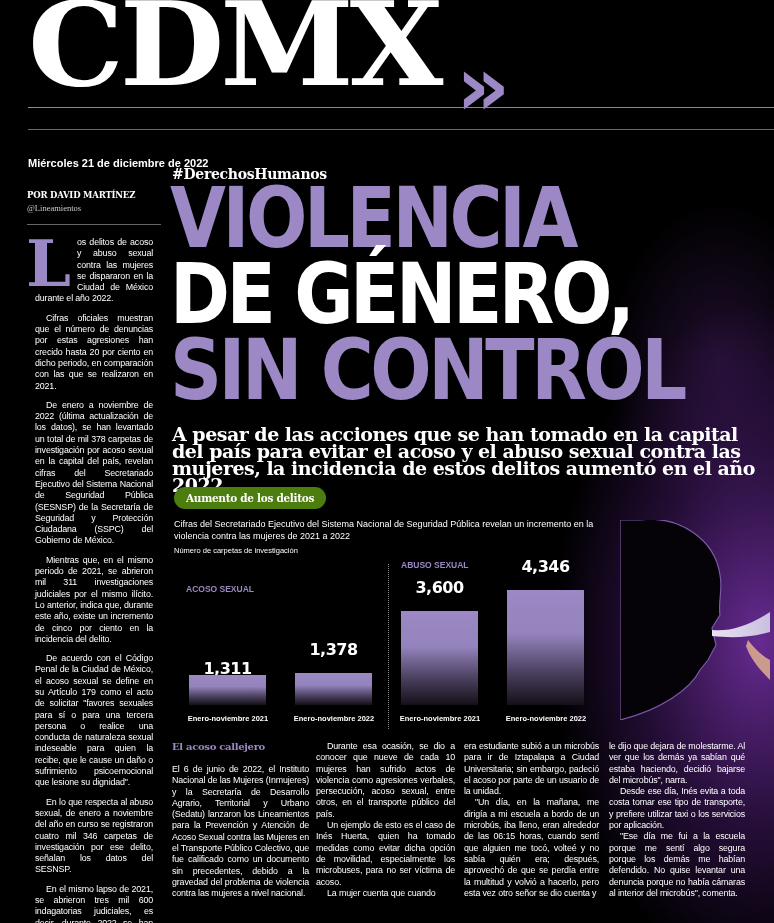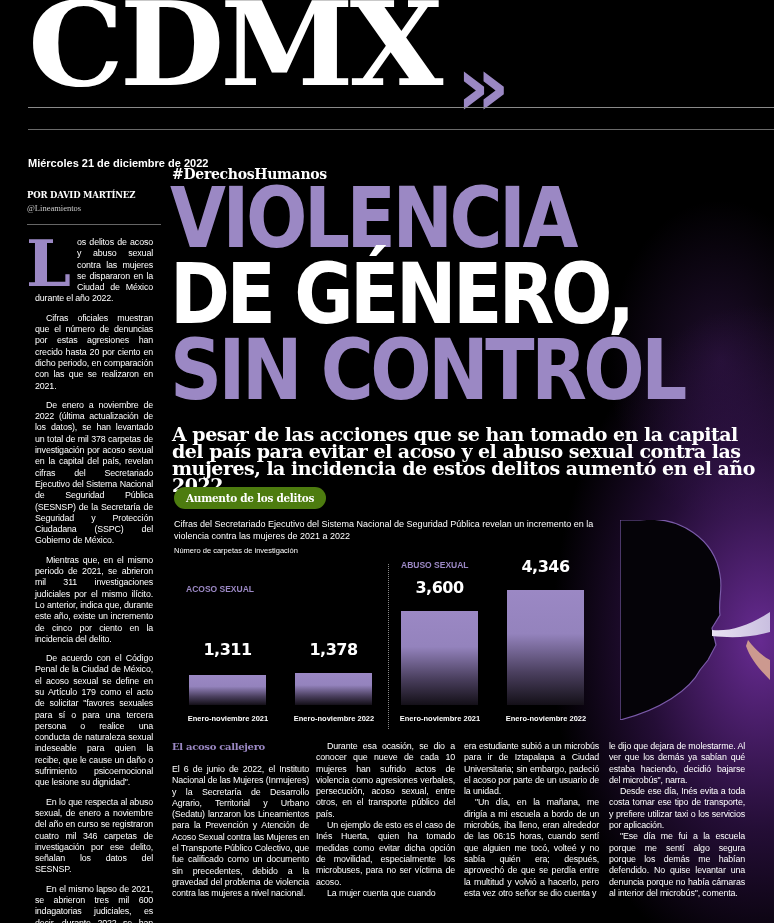--- a/index.html
+++ b/index.html
@@ -92,21 +92,21 @@
 
 <div class="pill">Aumento de los delitos</div>
 <div class="chart-intro">Cifras del Secretariado Ejecutivo del Sistema Nacional de Seguridad Pública revelan un incremento en la violencia contra las mujeres de 2021 a 2022</div>
 <div class="chart-unit">Número de carpetas de investigación</div>
 
 <div class="chart">
   <div class="grp-label" style="left:16px;top:12px;margin-top:16px;">ACOSO SEXUAL</div>
   <div class="grp-label" style="left:231px;top:4px;">ABUSO SEXUAL</div>
   <div class="divider"></div>
 
-  <div class="val" style="left:19px;top:84px;width:77px;">1,311</div>
+  <div class="val" style="left:19px;top:103px;width:77px;">1,311</div>
   <div class="bar" style="left:19px;top:119px;width:77px;height:30px;"></div>
   <div class="cat" style="left:12px;top:158px;width:92px;">Enero-noviembre 2021</div>
 
   <div class="val" style="left:125px;top:84px;width:77px;">1,378</div>
   <div class="bar" style="left:125px;top:117px;width:77px;height:32px;"></div>
   <div class="cat" style="left:118px;top:158px;width:92px;">Enero-noviembre 2022</div>
 
   <div class="val" style="left:231px;top:22px;width:77px;">3,600</div>
   <div class="bar" style="left:231px;top:55px;width:77px;height:94px;"></div>
   <div class="cat" style="left:224px;top:158px;width:92px;">Enero-noviembre 2021</div>

